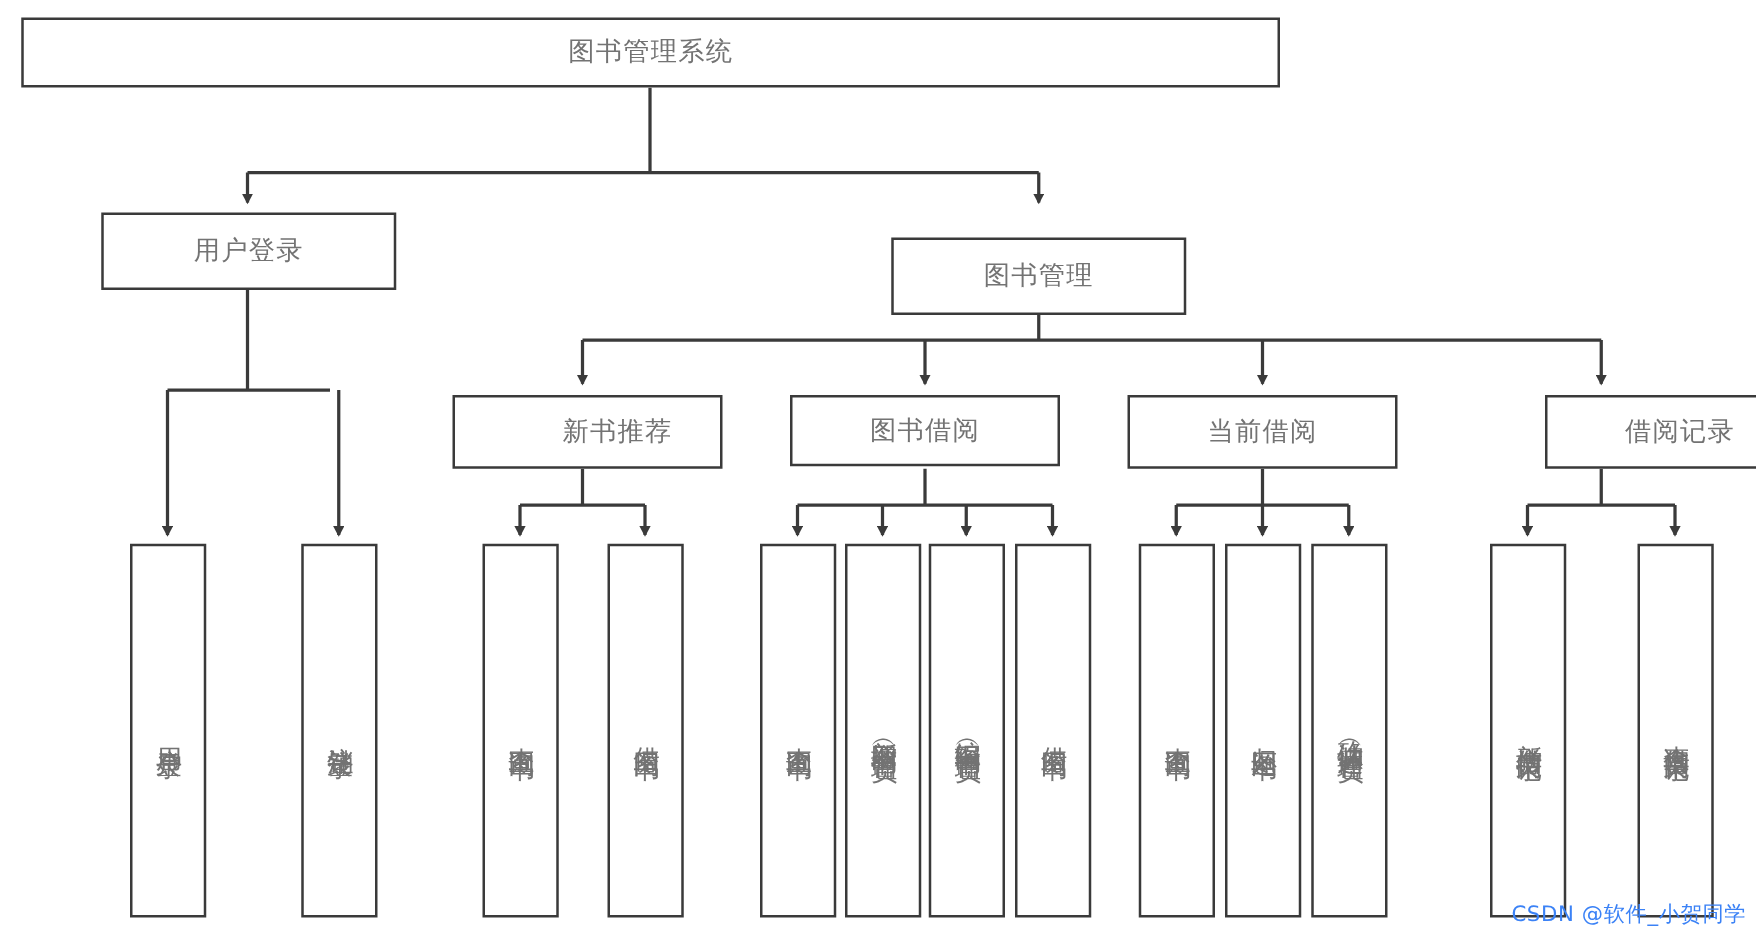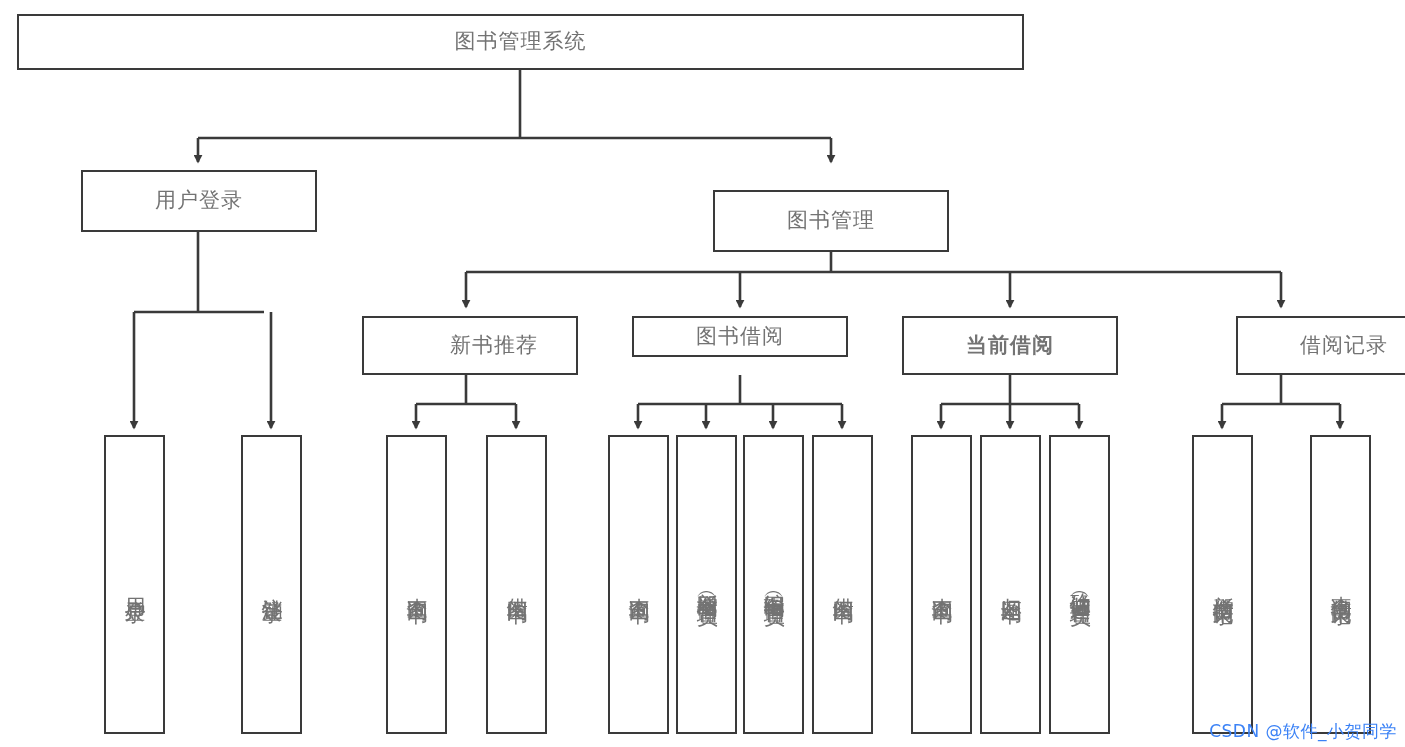--- a/index.html
+++ b/index.html
@@ -132,24 +132,24 @@
   <div class="node node-h" style="left:81px; top:170px; width:236px; height:62px;">
     <span>用户登录</span>
   </div>
   <div class="node node-h" style="left:713px; top:170px; width:236px; height:62px;margin-top:20px;">
     <span>图书管理</span>
   </div>
 
   <div class="node node-h" style="left:362px; top:316px; width:216px; height:59px;padding-left:48px;">
     <span>新书推荐</span>
   </div>
-  <div class="node node-h" style="left:632px; top:316px; width:216px; height:41px;">
+  <div class="node node-h" style="left:632px; top:316px; width:216px; height:57px;">
     <span>图书借阅</span>
   </div>
-  <div class="node node-h" style="left:902px; top:316px; width:216px; height:59px;font-weight:bold;">
+  <div class="node node-h" style="left:902px; top:316px; width:216px; height:59px;">
     <span>当前借阅</span>
   </div>
   <div class="node node-h" style="left:1236px; top:316px; width:216px; height:59px;">
     <span>借阅记录</span>
   </div>
 
   <div class="node node-v" style="left:104px; top:435px; width:61px; height:299px;">
     <span>用户登录</span>
   </div>
   <div class="node node-v" style="left:241px; top:435px; width:61px; height:299px;">

